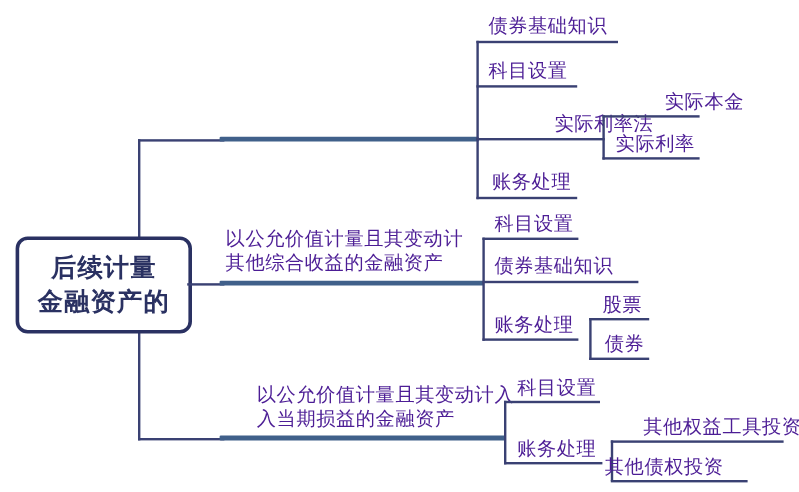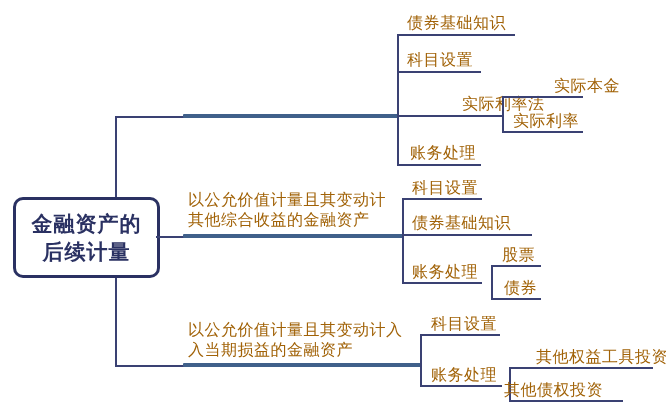--- a/index.html
+++ b/index.html
@@ -6,43 +6,43 @@
   #canvas {
     position:relative; width:666px; height:410px; overflow:hidden;
     background:#ffffff;
     font-family:"Liberation Sans","DejaVu Sans",sans-serif;
   }
   .line { position:absolute; background:#3A4173; }
   .line.h { height:2px; }
   .line.v { width:2px; }
   .thick { position:absolute; height:4px; background:#40608A; border-radius:1px; }
   .lbl {
-    position:absolute; color:#a16207; font-size:16px; line-height:18px;
+    position:absolute; color:#4c1d95; font-size:16px; line-height:18px;
     white-space:nowrap; letter-spacing:0.5px;
   }
   .lbl2 { line-height:20px; }
   .root-box {
     position:absolute; left:13px; top:197px; width:141px; height:75px;
     border:3px solid #2A3162; border-radius:10px; background:#ffffff;
     color:#2A3162; font-weight:bold; font-size:21px; line-height:28px;
     display:flex; flex-direction:column; align-items:center; justify-content:center;
     text-align:center; letter-spacing:1px;
   }
 </style>
 </head>
 <body>
 
 <div id="canvas">
 
   <div class="line v" style="left:115px; top:116px; height:82px;"></div>
   <div class="line v" style="left:115px; top:272px; height:95px;"></div>
 
   <div class="root-box">
+    <span>后续计量</span>
     <span>金融资产的</span>
-    <span>后续计量</span>
   </div>
 
   <div class="line h" style="left:115px; top:116px; width:72px;"></div>
   <div class="thick" style="left:183px; top:114px; width:216px;"></div>
   <div class="line v" style="left:397px; top:34px; height:132px;"></div>
 
   <div class="line h" style="left:397px; top:34px; width:118px;"></div>
   <div class="lbl" style="left:407px; top:14px;">债券基础知识</div>
 
   <div class="line h" style="left:397px; top:71px; width:84px;"></div>
@@ -78,21 +78,21 @@
   <div class="lbl" style="left:412px; top:263px;">账务处理</div>
 
   <div class="line v" style="left:491px; top:265px; height:35px;"></div>
   <div class="line h" style="left:491px; top:265px; width:50px;"></div>
   <div class="lbl" style="left:502px; top:246px;">股票</div>
   <div class="line h" style="left:491px; top:298px; width:50px;"></div>
   <div class="lbl" style="left:504px; top:279px;">债券</div>
 
   <div class="line h" style="left:115px; top:365px; width:72px;"></div>
   <div class="thick" style="left:183px; top:363px; width:238px;"></div>
-  <div class="lbl lbl2" style="left:188px; top:320px;">
+  <div class="lbl lbl2" style="left:214px; top:320px;font-family:Liberation Mono, monospace;">
     <div>以公允价值计量且其变动计入</div>
     <div>入当期损益的金融资产</div>
   </div>
   <div class="line v" style="left:420px; top:334px; height:53px;"></div>
 
   <div class="line h" style="left:420px; top:334px; width:80px;"></div>
   <div class="lbl" style="left:431px; top:315px;">科目设置</div>
 
   <div class="line h" style="left:420px; top:385px; width:82px;"></div>
   <div class="lbl" style="left:431px; top:366px;">账务处理</div>

